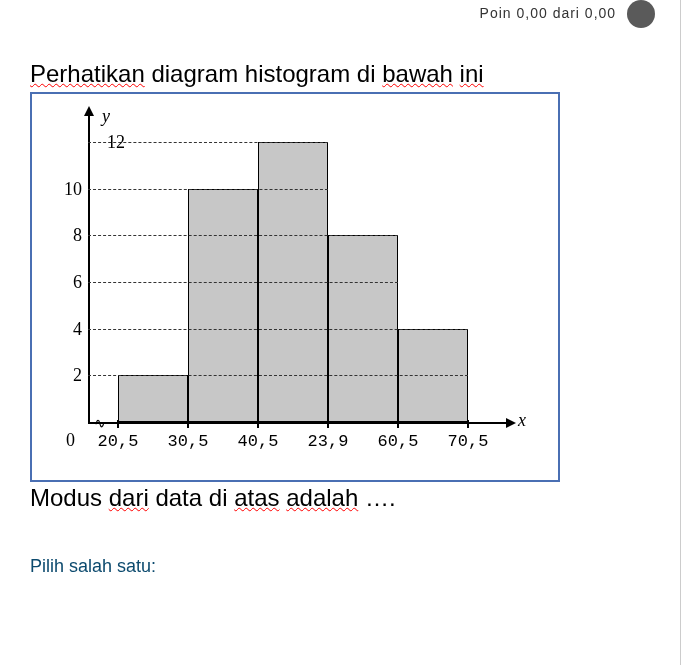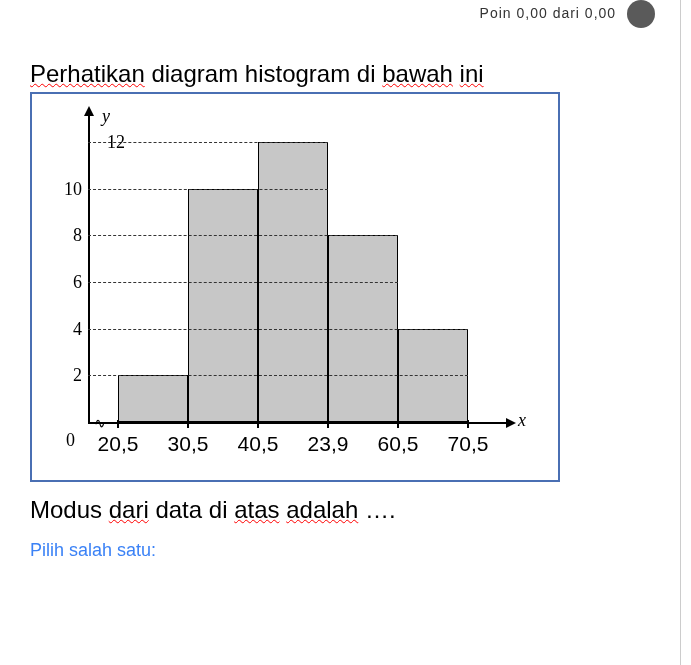--- a/index.html
+++ b/index.html
@@ -131,39 +131,39 @@
   }
   .bar {
     position: absolute;
     bottom: 0;
     background: #c7c7c7;
     border: 1.5px solid #000;
   }
   .xtick-label {
     position: absolute;
     top: 320px;
-    font-size: 21px;
-    font-family: Liberation Sans, sans-serif;
+    font-size: 17px;
+    font-family: Liberation Mono, monospace;
     transform: translateX(-50%);
     white-space: nowrap;
   }
   .xtick-mark {
     position: absolute;
     width: 2px;
     height: 8px;
     background: #000;
     top: 308px;
   }
   .question {
-    margin-top: 14px;
+    margin-top: 2px;
   }
   .choose {
     font-size: 18px;
-    color: #3b82f6;
-    margin-top: 16px;
+    color: #0c4a6e;
+    margin-top: 44px;
   }
 </style>
 </head>
 <body>
 
 <div class="divider"></div>
 
 <div class="top-cut">
   <span>Poin 0,00 dari 0,00</span>
   <span class="dot"></span>

